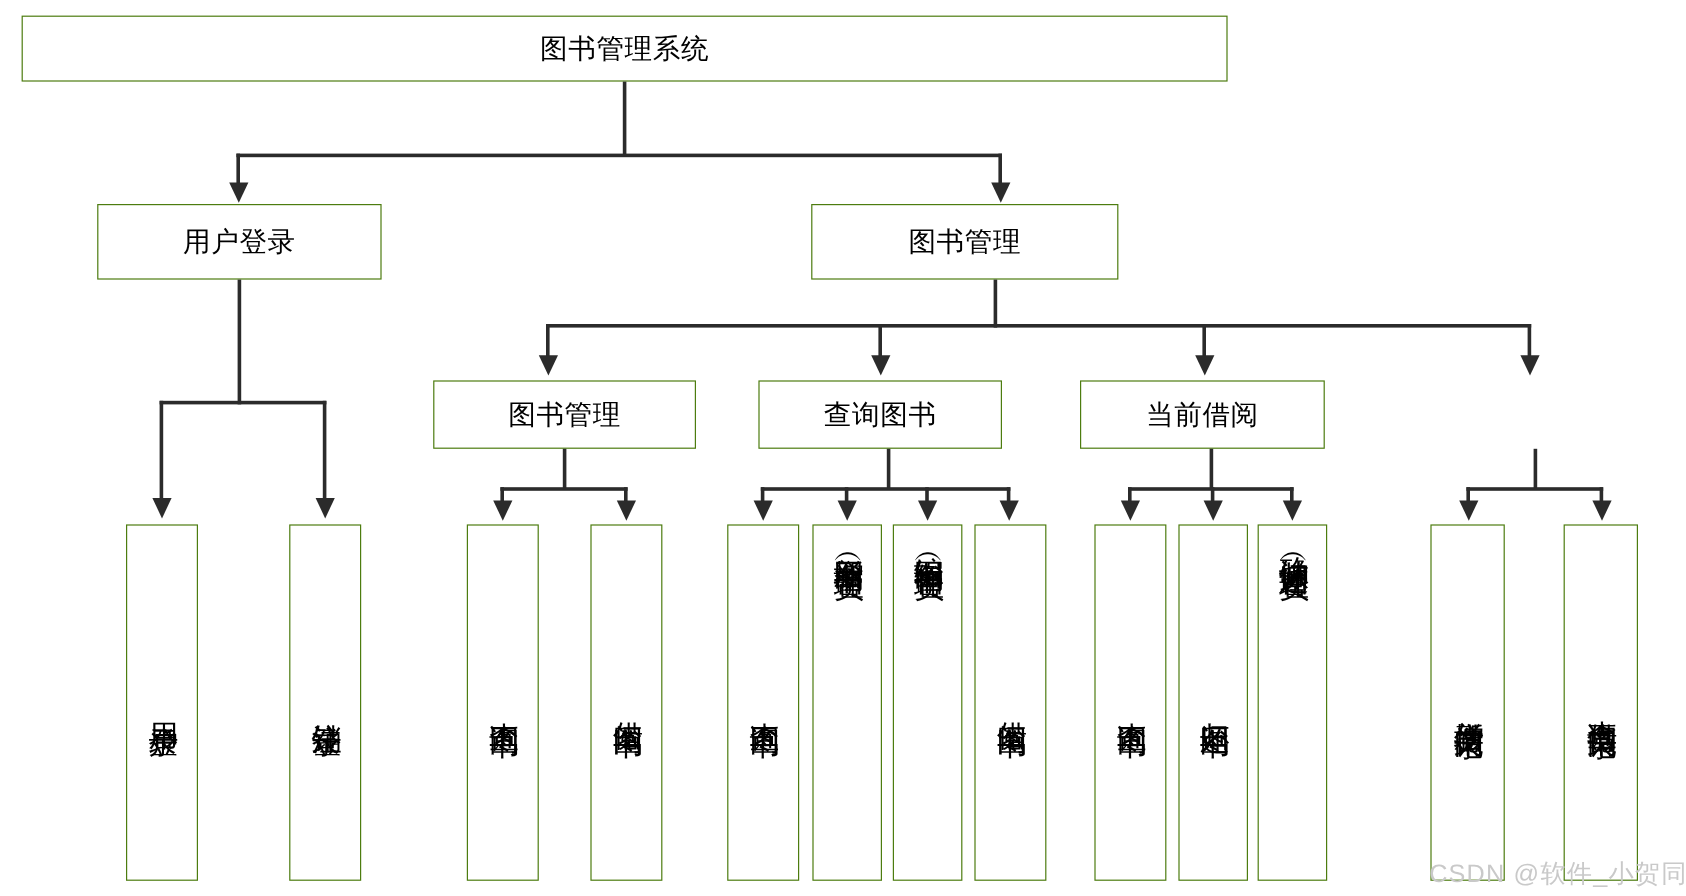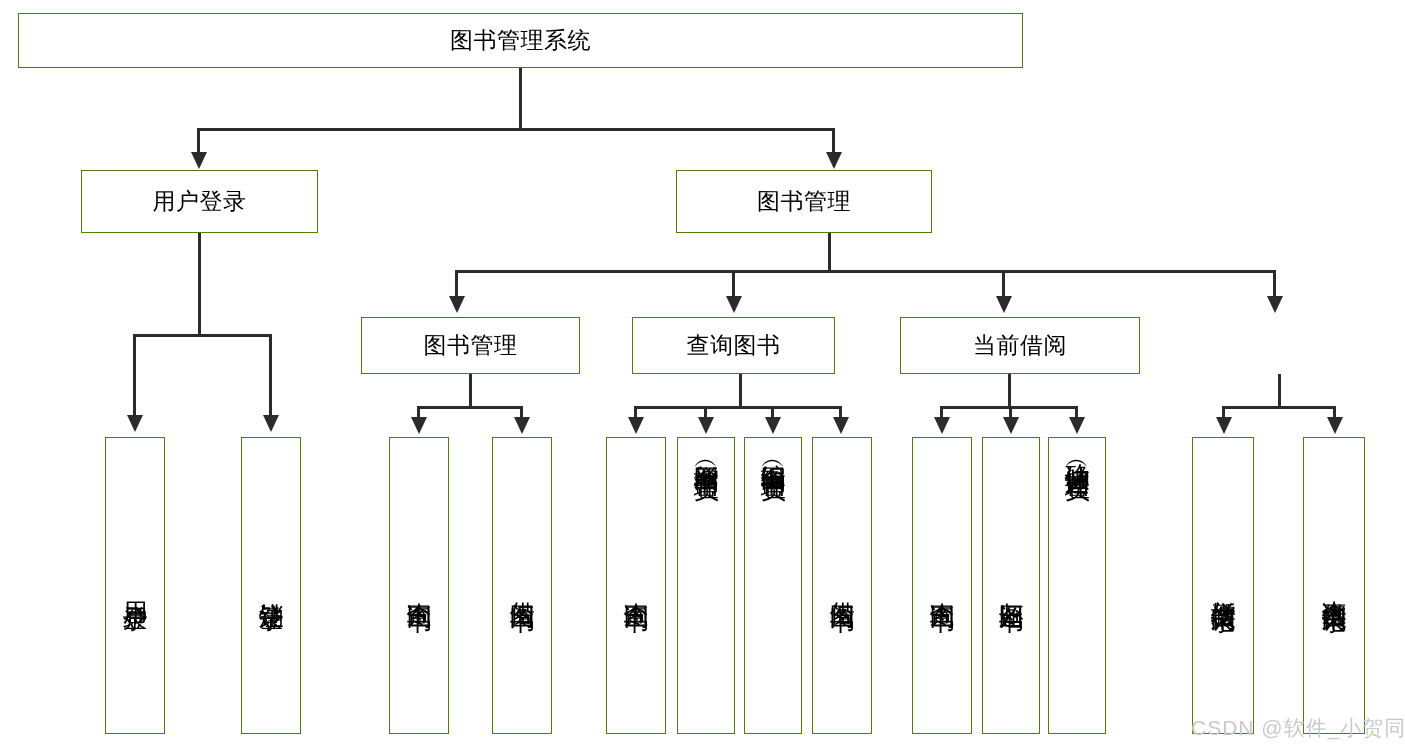--- a/index.html
+++ b/index.html
@@ -99,21 +99,21 @@
   <div class="arrow" style="left:449px; top:296px;"></div>
   <div class="conn conn-v" style="left:732px; top:270px; width:3px; height:30px;"></div>
   <div class="arrow" style="left:726px; top:296px;"></div>
   <div class="conn conn-v" style="left:1002px; top:270px; width:3px; height:30px;"></div>
   <div class="arrow" style="left:996px; top:296px;"></div>
   <div class="conn conn-v" style="left:1273px; top:270px; width:3px; height:30px;"></div>
   <div class="arrow" style="left:1267px; top:296px;"></div>
 
   <div class="node node-h" style="left:361px; top:317px; width:219px; height:57px;">图书管理</div>
   <div class="node node-h" style="left:632px; top:317px; width:203px; height:57px;">查询图书</div>
-  <div class="node node-h" style="left:900px; top:317px; width:240px; height:57px;">当前借阅</div>
+  <div class="node node-h" style="left:900px; top:317px; width:204px; height:57px;">当前借阅</div>
 
   <div class="conn conn-v" style="left:469px; top:374px; width:3px; height:34px;"></div>
   <div class="conn conn-h" style="left:417px; top:406px; width:106px; height:3px;"></div>
   <div class="conn conn-v" style="left:417px; top:406px; width:3px; height:14px;"></div>
   <div class="arrow" style="left:411px; top:417px;"></div>
   <div class="conn conn-v" style="left:520px; top:406px; width:3px; height:14px;"></div>
   <div class="arrow" style="left:514px; top:417px;"></div>
 
   <div class="conn conn-v" style="left:739px; top:374px; width:3px; height:34px;"></div>
   <div class="conn conn-h" style="left:634px; top:406px; width:208px; height:3px;"></div>

